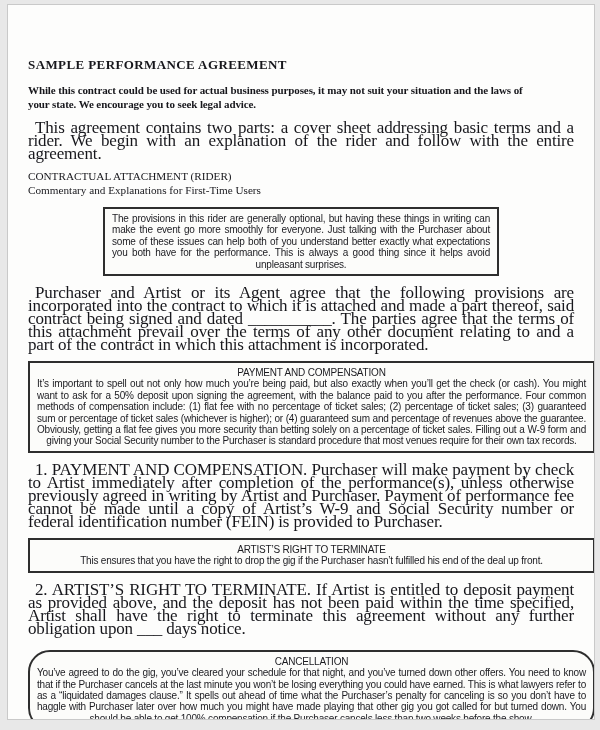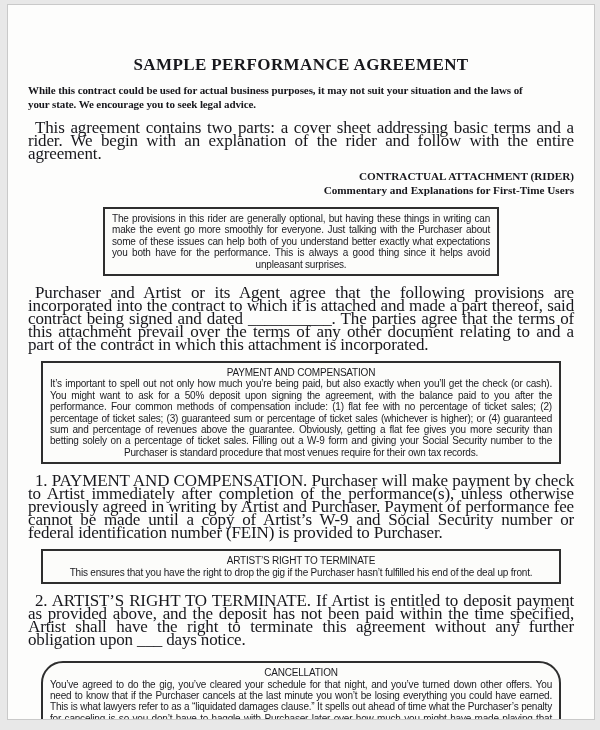--- a/index.html
+++ b/index.html
@@ -15,22 +15,22 @@
     position:absolute;
     left:7px; top:4px;
     width:588px; height:716px;
     background:#fdfdfc;
     border:1px solid #c9c9c9;
     padding:0 20px;
     overflow:hidden;
   }
   .doc-title {
     margin-top:52px;
-    text-align:center;
-    font-size:17px;
+    text-align:left;
+    font-size:13px;
     font-weight:bold;
     letter-spacing:.4px;
     line-height:16px;
   }
   .disclaimer {
     margin-top:11px;
     font-weight:bold;
     font-size:11px;
     line-height:13.5px;
     letter-spacing:-0.1px;
@@ -38,39 +38,39 @@
   }
   .body-para {
     margin-top:10px;
     font-size:17px;
     line-height:13px;
     text-align:justify;
     text-indent:7px;
     letter-spacing:-0.15px;
   }
   .center-head {
-    text-align:right;
-    font-weight:bold;
+    text-align:left;
+    font-weight:normal;
     font-size:11.2px;
     line-height:14px;
   }
   .center-head.first { margin-top:9px; }
   .callout {
     border:2px solid #2e2e2e;
     background:#fcfcfa;
     margin:10px auto 0;
     font-family:"Liberation Sans", sans-serif;
     font-size:10px;
     line-height:11.4px;
     padding:4px 7px;
     letter-spacing:-0.2px;
     color:#1b1b20;
   }
   .callout.narrow { width:396px; }
-  .callout.wide   { width:520px; }
+  .callout.wide   { width:567px; }
   .callout.mt-lg  { margin-top:15px;border-radius:22px; }
   .callout-title  { text-align:center; }
   .callout-body   { text-align:justify; text-align-last:center; -moz-text-align-last:center; }
 </style>
 </head>
 <body>
 
 <div class="sheet">
 
   <h1 class="doc-title">SAMPLE PERFORMANCE AGREEMENT</h1>

